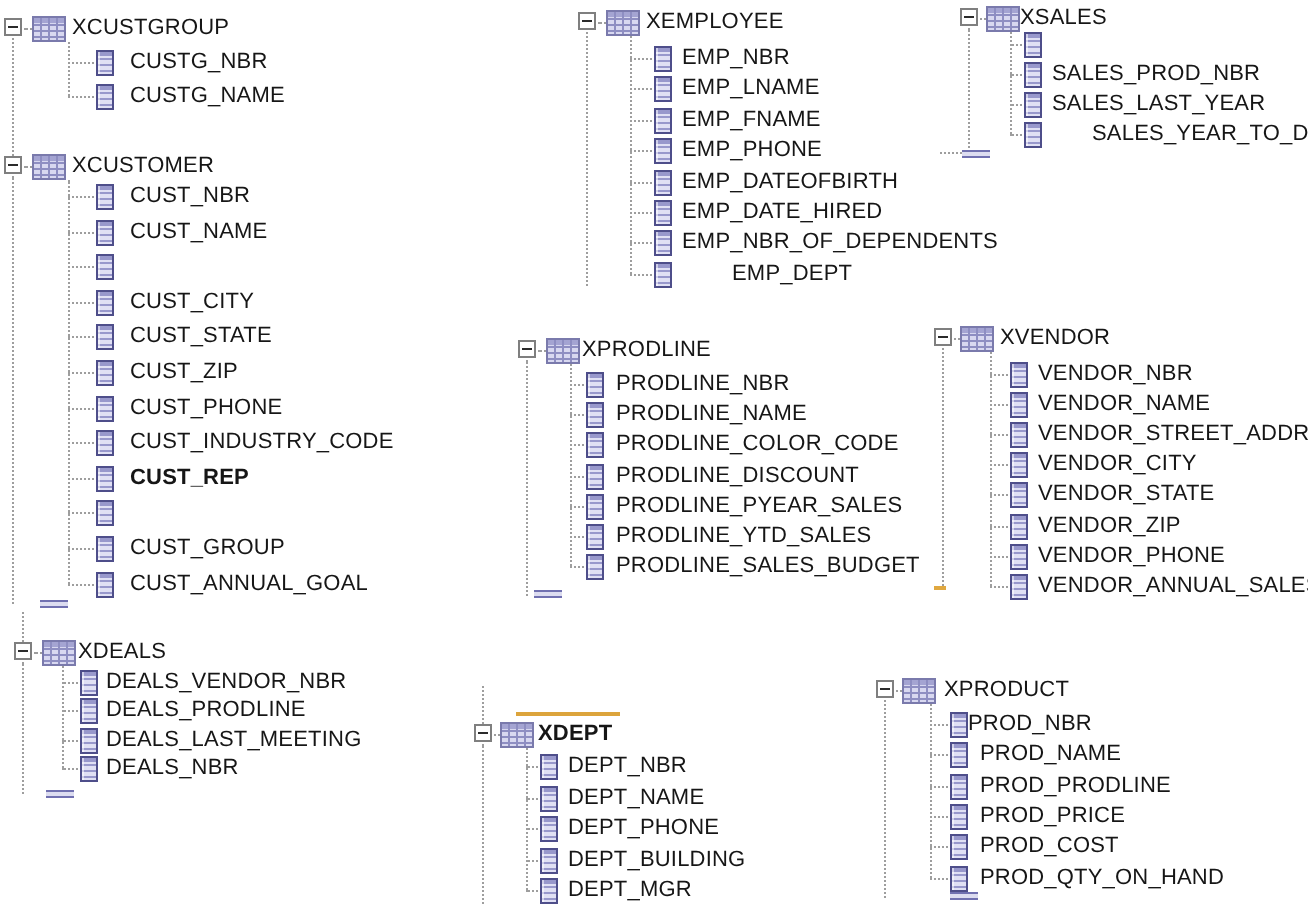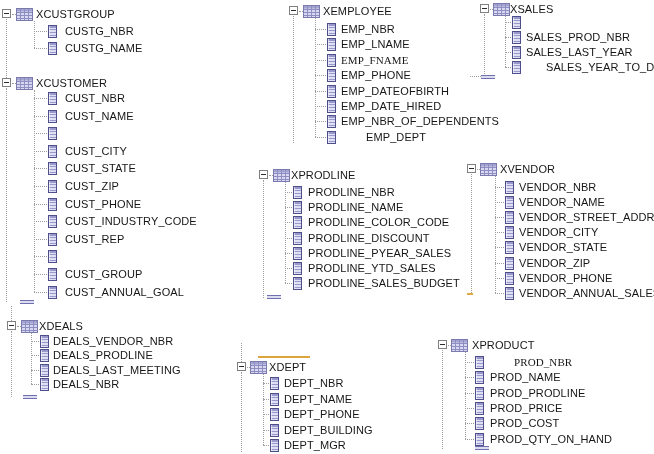--- a/index.html
+++ b/index.html
@@ -165,21 +165,21 @@
     <div class="node-label" style="left: 65px; top: 215.2px; text-align: center;">CUST_INDUSTRY_CODE</div>
     <div class="hline" style="left: 34px; top: 238.8px; width: 13px;"></div>
     <div class="icon" style="left: 48px; top: 232.8px;">
       <svg width="9" height="13" viewBox="0 0 9 13" xmlns="http://www.w3.org/2000/svg">
         <rect x="0.5" y="0.5" width="8" height="12" fill="#e0e0f4" stroke="#4e4e8a"></rect>
         <rect x="1" y="1" width="7" height="2" fill="#9898cc"></rect>
         <path d="M1 4.5H8 M1 7.5H8 M1 10.5H8" stroke="#9898cc" stroke-width="1" fill="none"></path>
         <path d="M1.5 1V12" stroke="#ffffff" stroke-width="1" opacity="0.55"></path>
       </svg>
     </div>
-    <div class="node-label" style="left: 65px; top: 232.8px;">CUST_REP</div>
+    <div class="node-label" style="left: 65px; top: 232.8px; font-weight: bold;">CUST_REP</div>
     <div class="hline" style="left: 34px; top: 256.4px; width: 13px;"></div>
     <div class="icon" style="left: 48px; top: 250.4px;">
       <svg width="9" height="13" viewBox="0 0 9 13" xmlns="http://www.w3.org/2000/svg">
         <rect x="0.5" y="0.5" width="8" height="12" fill="#e0e0f4" stroke="#4e4e8a"></rect>
         <rect x="1" y="1" width="7" height="2" fill="#9898cc"></rect>
         <path d="M1 4.5H8 M1 7.5H8 M1 10.5H8" stroke="#9898cc" stroke-width="1" fill="none"></path>
         <path d="M1.5 1V12" stroke="#ffffff" stroke-width="1" opacity="0.55"></path>
       </svg>
     </div>
     <div class="hline" style="left: 34px; top: 274px; width: 13px;"></div>
@@ -290,21 +290,21 @@
     <div class="node-label" style="left: 341px; top: 38.4px;">EMP_LNAME</div>
     <div class="hline" style="left: 315px; top: 59.8px; width: 11px;"></div>
     <div class="icon" style="left: 327px; top: 53.8px;">
       <svg width="9" height="13" viewBox="0 0 9 13" xmlns="http://www.w3.org/2000/svg">
         <rect x="0.5" y="0.5" width="8" height="12" fill="#e0e0f4" stroke="#4e4e8a"></rect>
         <rect x="1" y="1" width="7" height="2" fill="#9898cc"></rect>
         <path d="M1 4.5H8 M1 7.5H8 M1 10.5H8" stroke="#9898cc" stroke-width="1" fill="none"></path>
         <path d="M1.5 1V12" stroke="#ffffff" stroke-width="1" opacity="0.55"></path>
       </svg>
     </div>
-    <div class="node-label" style="left: 341px; top: 53.8px; font-family: Liberation Serif, serif;">EMP_FNAME</div>
+    <div class="node-label" style="left: 341px; top: 53.8px;">EMP_FNAME</div>
     <div class="hline" style="left: 315px; top: 75.2px; width: 11px;"></div>
     <div class="icon" style="left: 327px; top: 69.2px;">
       <svg width="9" height="13" viewBox="0 0 9 13" xmlns="http://www.w3.org/2000/svg">
         <rect x="0.5" y="0.5" width="8" height="12" fill="#e0e0f4" stroke="#4e4e8a"></rect>
         <rect x="1" y="1" width="7" height="2" fill="#9898cc"></rect>
         <path d="M1 4.5H8 M1 7.5H8 M1 10.5H8" stroke="#9898cc" stroke-width="1" fill="none"></path>
         <path d="M1.5 1V12" stroke="#ffffff" stroke-width="1" opacity="0.55"></path>
       </svg>
     </div>
     <div class="node-label" style="left: 341px; top: 69.2px;">EMP_PHONE</div>
@@ -435,21 +435,21 @@
       <span class="minus"></span>
     </div>
     <div class="hline" style="left: 247px; top: 367px; width: 3px;"></div>
     <div class="icon" style="left: 250px; top: 361px;">
       <svg width="17" height="13" viewBox="0 0 17 13" xmlns="http://www.w3.org/2000/svg">
         <rect x="0.5" y="0.5" width="16" height="12" fill="#d8d8f0" stroke="#7a7aac"></rect>
         <rect x="1" y="1" width="15" height="2.5" fill="#a4a4d2"></rect>
         <path d="M4.5 1V12 M8.5 1V12 M12.5 1V12 M1 4.5H16 M1 7.5H16 M1 10.5H16" stroke="#8e8ec2" stroke-width="1" fill="none"></path>
       </svg>
     </div>
-    <div class="node-label" style="left: 269px; top: 361px;">XDEPT</div>
+    <div class="node-label" style="left: 269px; top: 361px; font-weight: bold;">XDEPT</div>
     <div class="vline" style="left: 263px; top: 374px; height: 71px;"></div>
     <div class="hline" style="left: 263px; top: 383px; width: 6px;"></div>
     <div class="icon" style="left: 270px; top: 377px;">
       <svg width="9" height="13" viewBox="0 0 9 13" xmlns="http://www.w3.org/2000/svg">
         <rect x="0.5" y="0.5" width="8" height="12" fill="#e0e0f4" stroke="#4e4e8a"></rect>
         <rect x="1" y="1" width="7" height="2" fill="#9898cc"></rect>
         <path d="M1 4.5H8 M1 7.5H8 M1 10.5H8" stroke="#9898cc" stroke-width="1" fill="none"></path>
         <path d="M1.5 1V12" stroke="#ffffff" stroke-width="1" opacity="0.55"></path>
       </svg>
     </div>
@@ -654,21 +654,21 @@
     <div class="vline" style="left: 465px; top: 352px; height: 86.5px;"></div>
     <div class="hline" style="left: 465px; top: 362px; width: 9px;"></div>
     <div class="icon" style="left: 475px; top: 356px;">
       <svg width="9" height="13" viewBox="0 0 9 13" xmlns="http://www.w3.org/2000/svg">
         <rect x="0.5" y="0.5" width="8" height="12" fill="#e0e0f4" stroke="#4e4e8a"></rect>
         <rect x="1" y="1" width="7" height="2" fill="#9898cc"></rect>
         <path d="M1 4.5H8 M1 7.5H8 M1 10.5H8" stroke="#9898cc" stroke-width="1" fill="none"></path>
         <path d="M1.5 1V12" stroke="#ffffff" stroke-width="1" opacity="0.55"></path>
       </svg>
     </div>
-    <div class="node-label" style="left: 514px; top: 356px; font-family: Liberation Serif, serif;">PROD_NBR</div>
+    <div class="node-label" style="left: 484px; top: 356px;">PROD_NBR</div>
     <div class="hline" style="left: 465px; top: 377.3px; width: 9px;"></div>
     <div class="icon" style="left: 475px; top: 371.3px;">
       <svg width="9" height="13" viewBox="0 0 9 13" xmlns="http://www.w3.org/2000/svg">
         <rect x="0.5" y="0.5" width="8" height="12" fill="#e0e0f4" stroke="#4e4e8a"></rect>
         <rect x="1" y="1" width="7" height="2" fill="#9898cc"></rect>
         <path d="M1 4.5H8 M1 7.5H8 M1 10.5H8" stroke="#9898cc" stroke-width="1" fill="none"></path>
         <path d="M1.5 1V12" stroke="#ffffff" stroke-width="1" opacity="0.55"></path>
       </svg>
     </div>
     <div class="node-label" style="left: 490px; top: 371.3px;">PROD_NAME</div>

